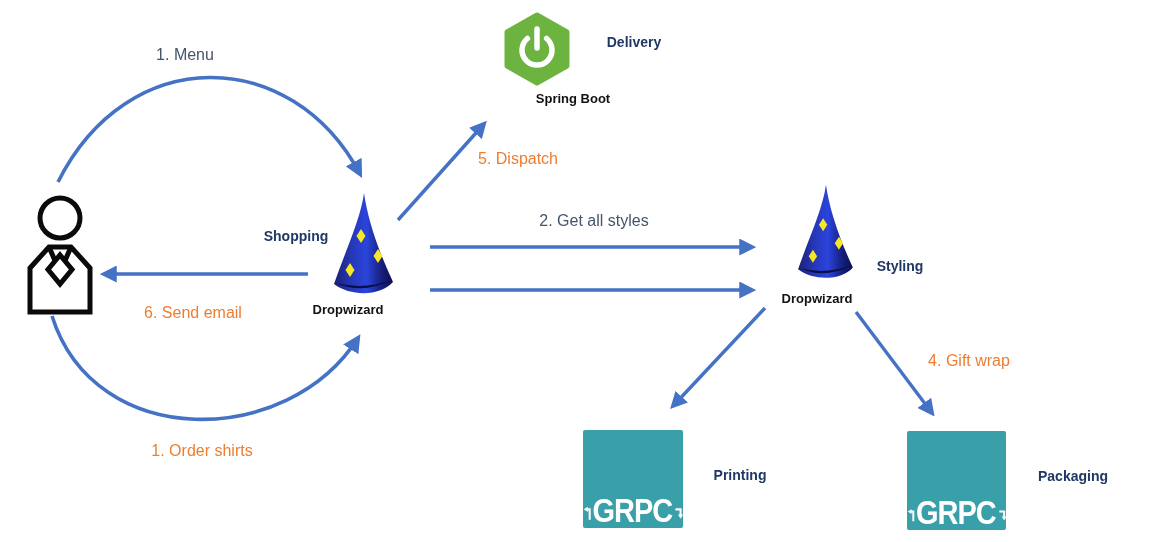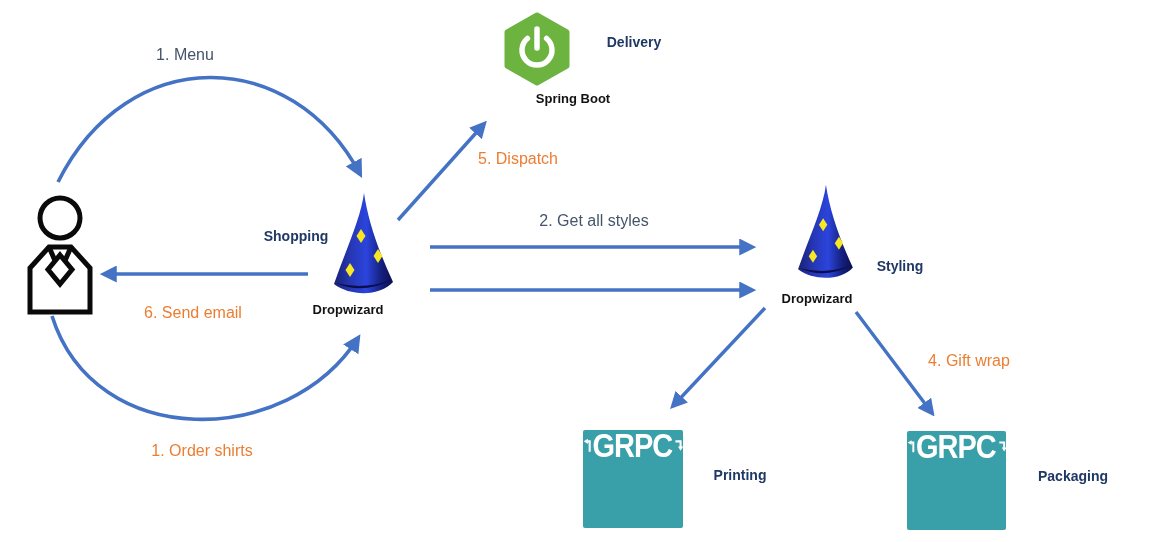--- a/index.html
+++ b/index.html
@@ -8,21 +8,21 @@
   svg{display:block;}
   .layer{position:absolute;left:0;top:0;}
   .abs{position:absolute;}
   .lbl{position:absolute;white-space:nowrap;transform:translateX(-50%);
        font-family:"Liberation Sans",sans-serif;}
   .lbl.flow{font-size:16px;font-weight:400;color:#44546A;}
   .lbl.flow.orange{color:#ED7D31;}
   .lbl.service{font-size:14px;font-weight:700;color:#1F3864;}
   .lbl.platform{font-size:13px;font-weight:700;color:#121212;}
   .grpc-box{position:absolute;background:#399FA8;border-radius:2px;
-            display:flex;align-items:flex-start;justify-content:center;gap:1px;}
+            display:flex;align-items:flex-end;justify-content:center;gap:1px;}
   .grpc-text{color:#ffffff;font-weight:700;font-size:29px;letter-spacing:-1px;
              transform:scaleY(1.12);font-family:"Liberation Sans",sans-serif;}
 </style>
 </head>
 <body>
 
 <div class="canvas">
 
   <svg class="layer" width="1150" height="542" viewBox="0 0 1150 542">
     <defs>

